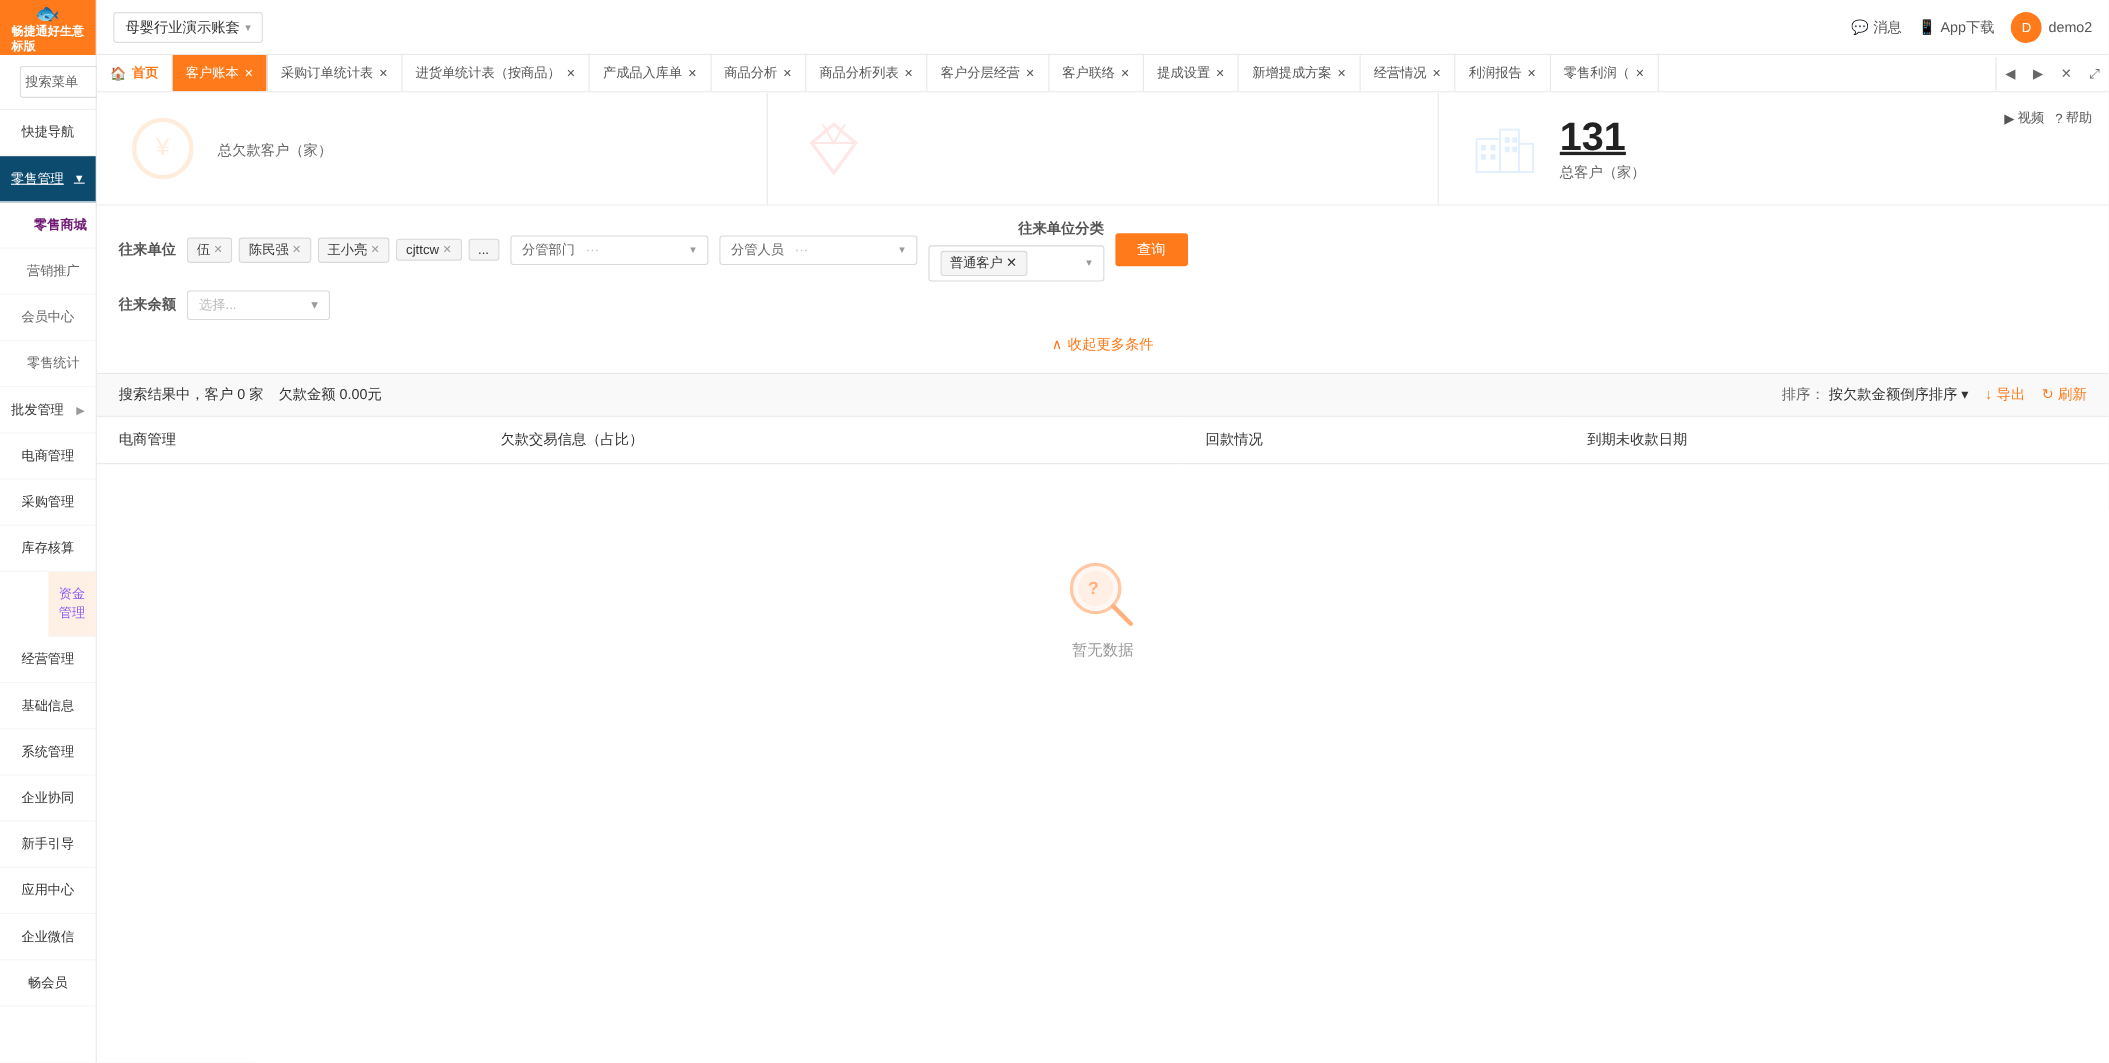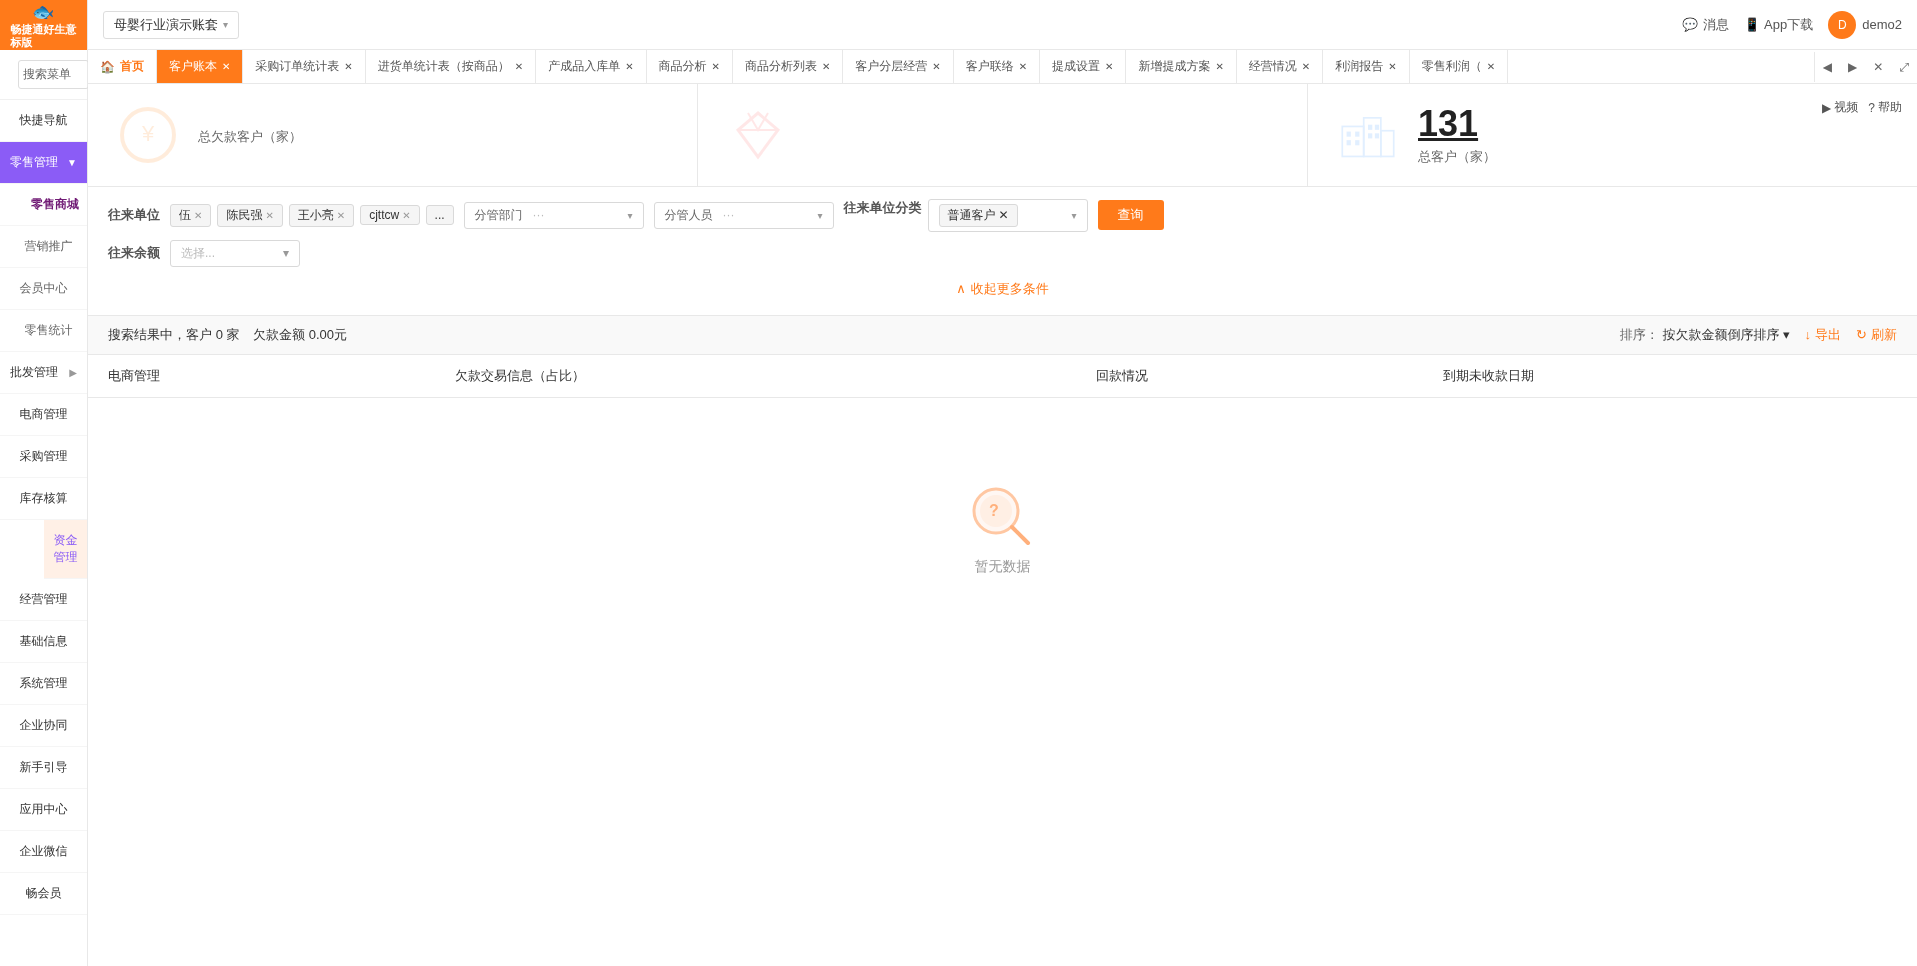--- a/index.html
+++ b/index.html
@@ -5,21 +5,21 @@
     * { margin: 0; padding: 0; box-sizing: border-box; }
     body { font-family: 'Microsoft YaHei', Arial, sans-serif; font-size: 13px; background: #f5f5f5; display: flex; height: 966px; overflow: hidden; }
 
     
     .sidebar { width: 88px; background: #fff; display: flex; flex-direction: column; border-right: 1px solid #e8e8e8; flex-shrink: 0; }
     .sidebar-logo { background: #ff7a1a; height: 50px; display: flex; align-items: center; justify-content: center; color: #fff; font-size: 12px; font-weight: bold; flex-direction: column; }
     .sidebar-logo .logo-icon { font-size: 18px; }
     .sidebar-search { padding: 10px 8px; border-bottom: 1px solid #f0f0f0; }
     .sidebar-search .search-btn { width: 100%; background: none; border: 1px solid #ddd; border-radius: 3px; padding: 5px 4px; font-size: 12px; color: #666; cursor: pointer; text-align: left; display: block; margin-left: 10px; }
     .sidebar-nav-item { padding: 12px 5px; text-align: center; font-size: 12px; color: #333; cursor: pointer; border-bottom: 1px solid #f5f5f5; display: flex; align-items: center; justify-content: center; gap: 3px; }
-    .sidebar-nav-item.active { background: #8b5cf6; color: #fff; }
+    .sidebar-nav-item.active { background: #0c4a6e; color: #fff; text-decoration: underline; }
     .sidebar-nav-item.has-arrow { justify-content: space-between; padding: 12px 10px; }
     .sidebar-nav-item .arrow { font-size: 10px; color: #999; }
     .sidebar-nav-item.active .arrow { color: #fff; }
 
     
     .main { flex: 1; display: flex; flex-direction: column; overflow: hidden; }
 
     
     .topbar { height: 50px; background: #fff; display: flex; align-items: center; padding: 0 15px; border-bottom: 1px solid #e8e8e8; justify-content: space-between; flex-shrink: 0; }
     .topbar-left { display: flex; align-items: center; gap: 10px; }
@@ -347,21 +347,21 @@
             <span style="color:#bbb;margin:0 5px;">···</span>
             <span class="chevron">▾</span>
           </div>
 
           <div class="filter-select">
             <span>分管人员</span>
             <span style="color:#bbb;margin:0 5px;">···</span>
             <span class="chevron">▾</span>
           </div>
 
-          <div style="display:flex;align-items:flex-start;gap:6px;">
+          <div style="display:flex;align-items:flex-end;gap:6px;flex-direction:column;">
             <span class="filter-label">往来单位分类</span>
             <div class="filter-select filter-select-sm" style="min-width:160px;">
               <span class="customer-classify-tag">
                 <span>普通客户</span>
                 <span class="tag-close">✕</span>
               </span>
               <span class="chevron" style="margin-left:auto;">▾</span>
             </div>
           </div>
 

